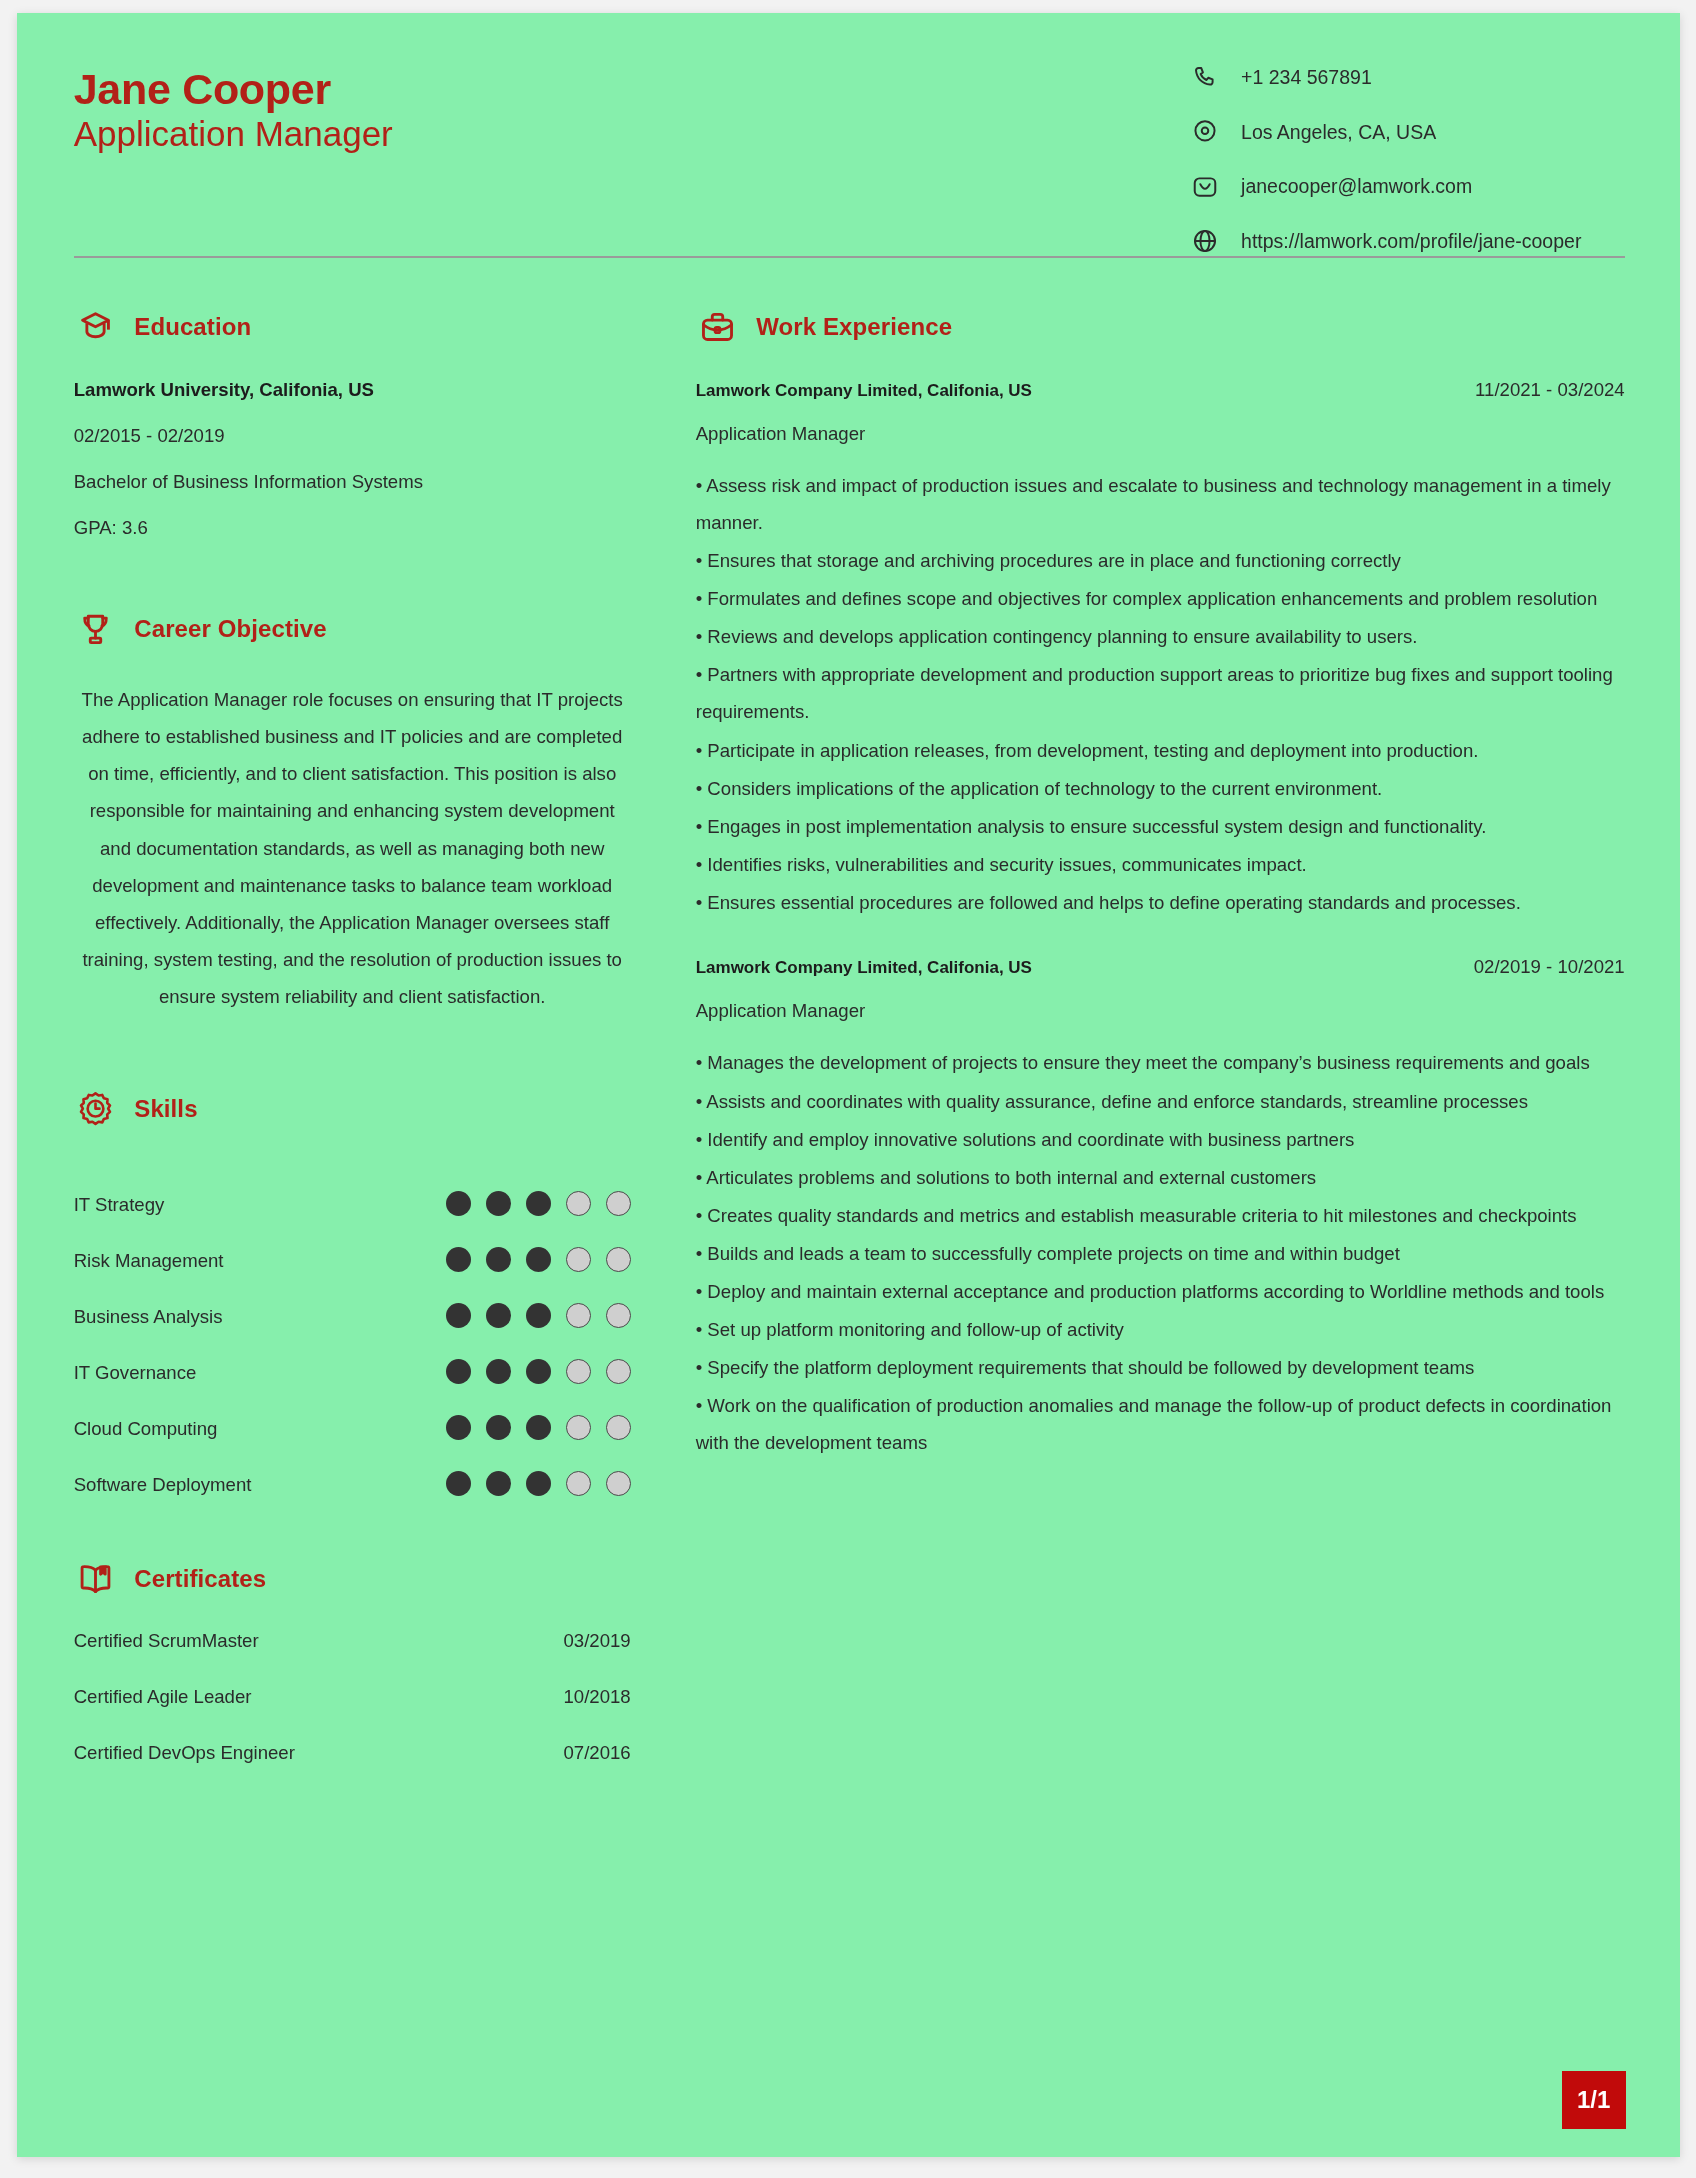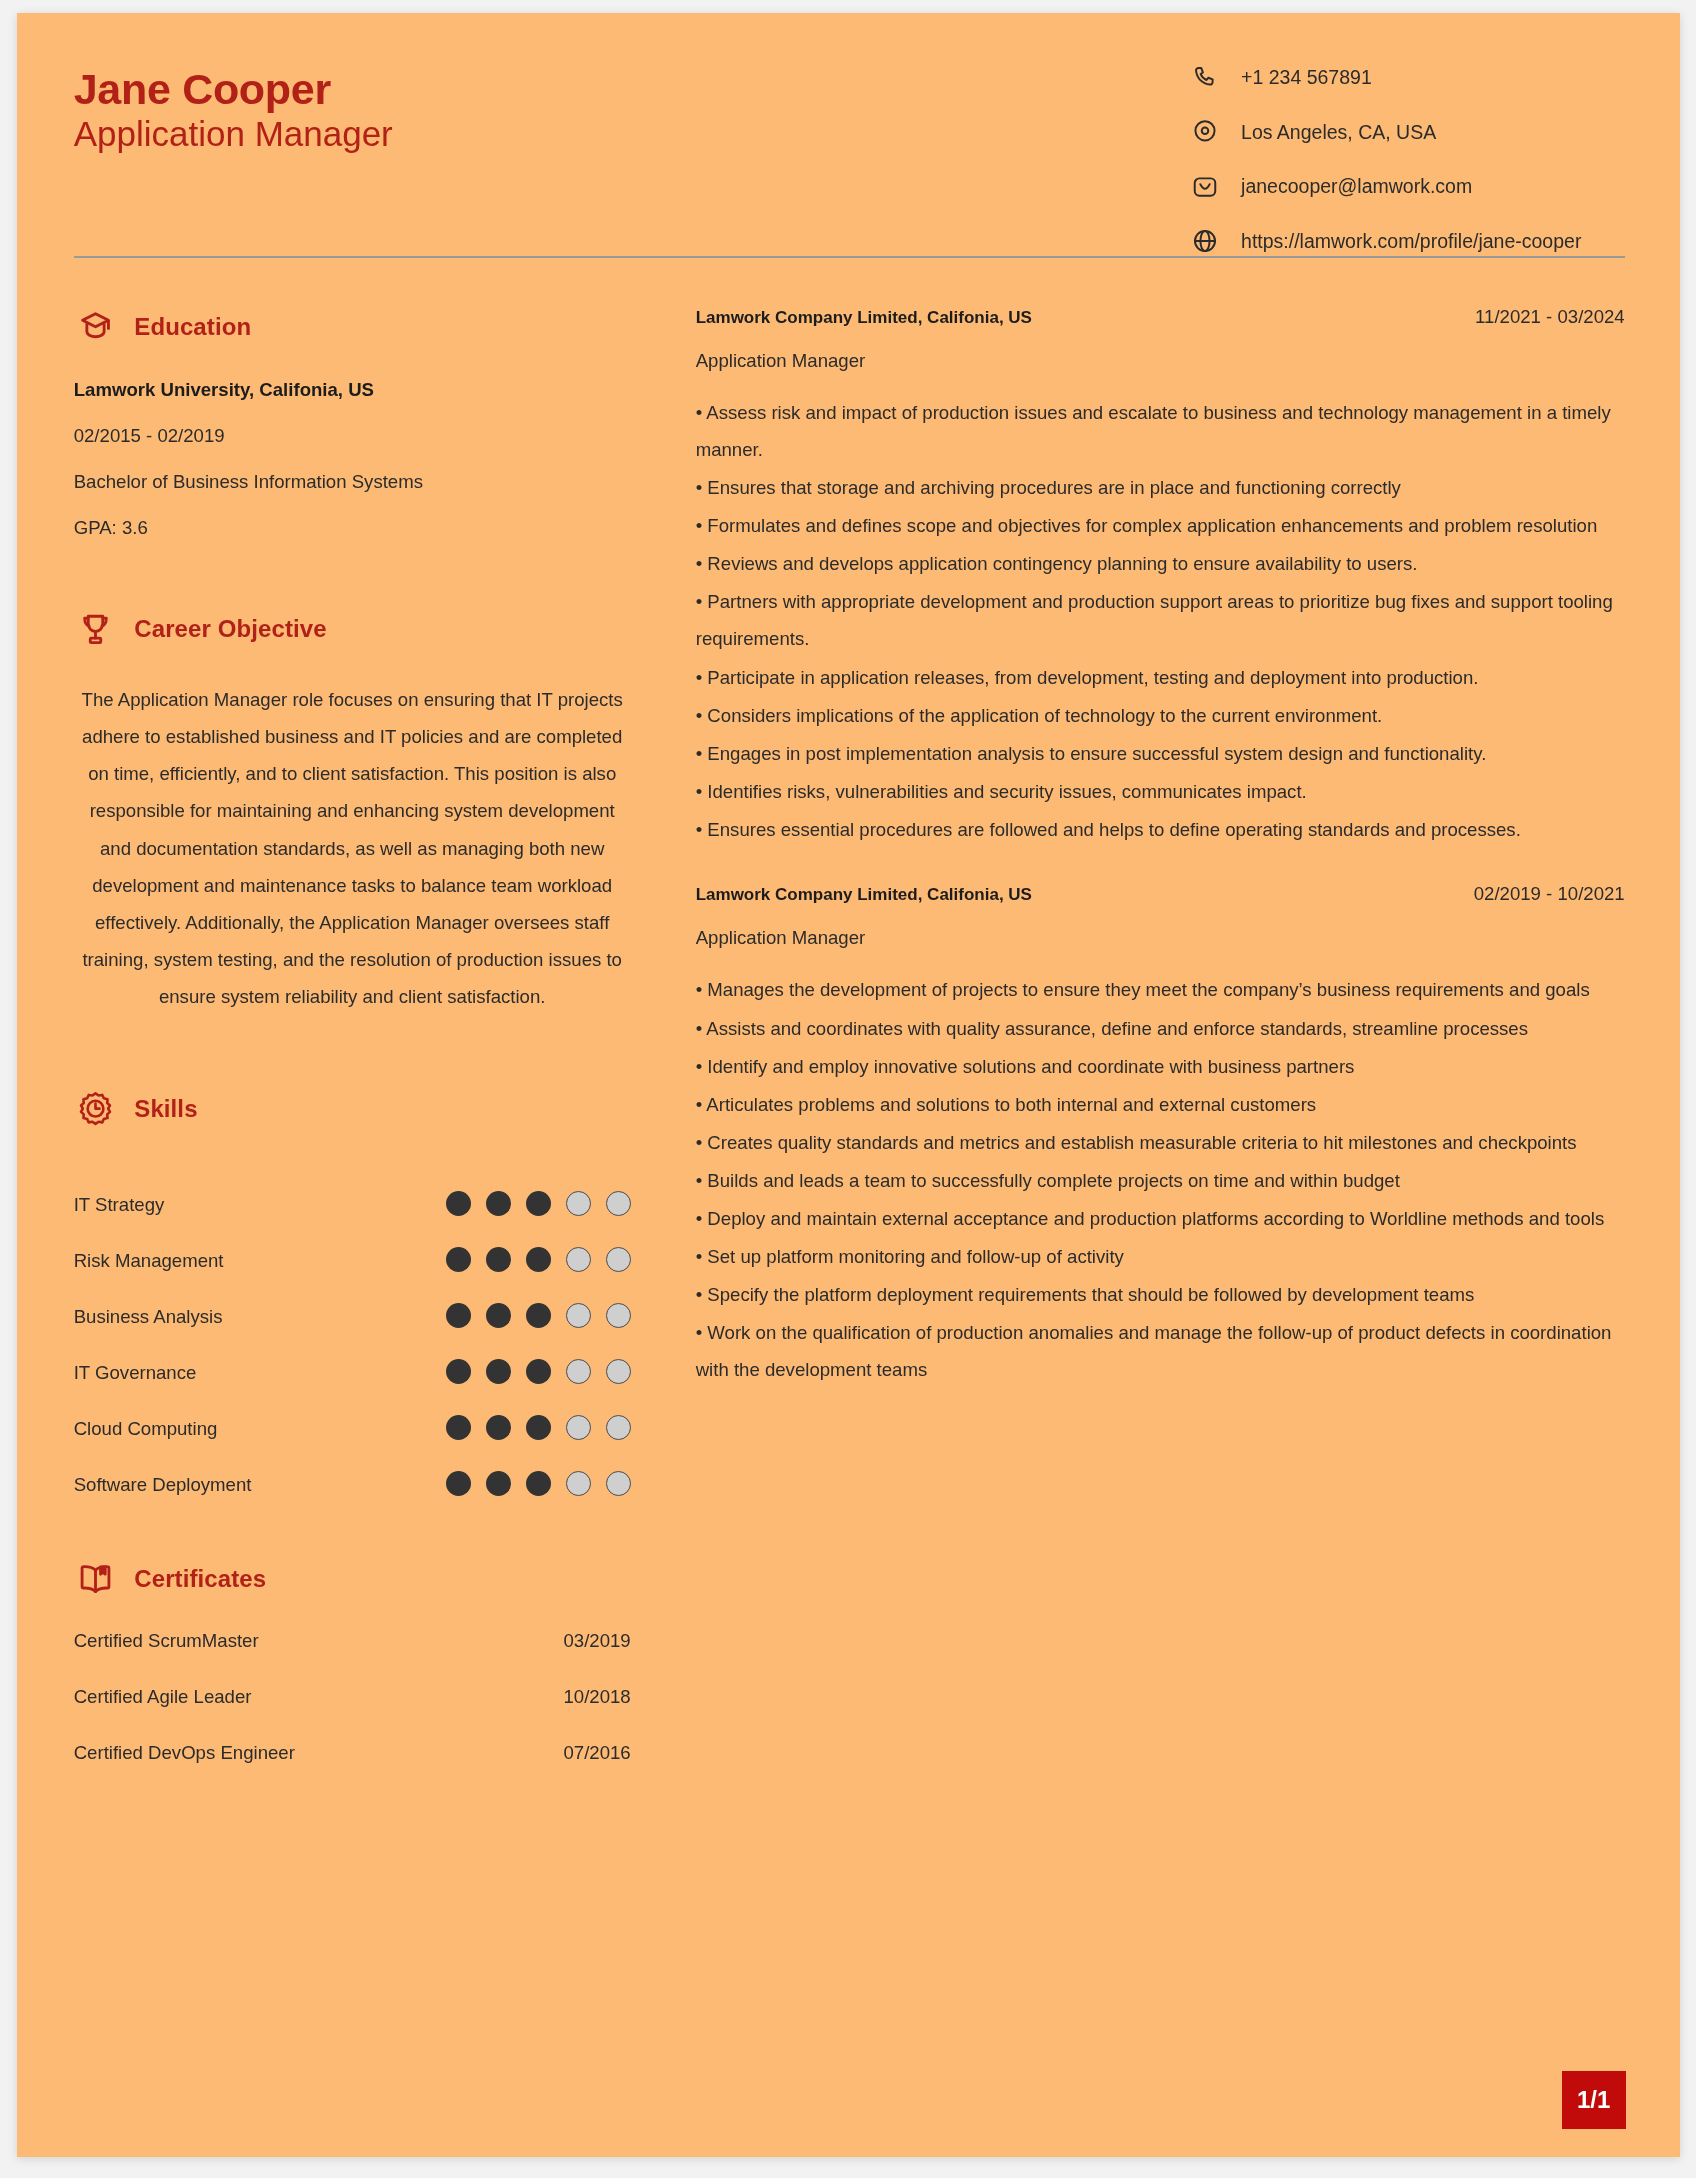--- a/index.html
+++ b/index.html
@@ -12,21 +12,21 @@
     height: 2179px;
     font-family: "Liberation Sans", sans-serif;
     -webkit-font-smoothing: antialiased;
   }
   .page {
     position: absolute;
     left: 16.7px;
     top: 13px;
     width: 1663px;
     height: 2144px;
-    background: #fdba74;
+    background: #86efac;
     box-shadow: 0 1.9px 9.3px rgba(0,0,0,0.13);
     box-sizing: border-box;
     overflow: hidden;
   }
   .inner {
     position: absolute;
     left: 57px;
     top: 35px;
     width: 1551px;
   }
@@ -425,20 +425,31 @@
               </div>
             </div>
         </div>
 
       </div>
 
       <div class="col-gap"></div>
 
       <div class="col-right">
         <div class="section">
+          <div class="section-head">
+            <span class="section-icon">
+              <svg width="37" height="37" viewBox="0 0 24 24" fill="none" stroke="#B22118" stroke-width="1.85" stroke-linecap="round" stroke-linejoin="round">
+                <rect x="2.9" y="7.2" width="18.2" height="12.6" rx="2.6"></rect>
+                <path d="M8.6 7.2 L8.6 5.1 C8.6 4.2 9.3 3.5 10.2 3.5 L13.8 3.5 C14.7 3.5 15.4 4.2 15.4 5.1 L15.4 7.2"></path>
+                <path d="M2.9 10.2 C5.8 12.6 8.9 13.6 12 13.6 C15.1 13.6 18.2 12.6 21.1 10.2"></path>
+                <rect x="10.4" y="11.9" width="3.2" height="3.4" rx="1.1"></rect>
+              </svg>
+            </span>
+            <span class="section-title">Work Experience</span>
+          </div>
           <div id="jobs-list">
               <div class="job">
                 <div class="job-head">
                   <span class="job-company">Lamwork Company Limited, Califonia, US</span>
                   <span class="job-dates">11/2021 - 03/2024</span>
                 </div>
                 <div class="job-role">Application Manager</div>
                 <div class="bullets">
                   <div class="bullet">• Assess risk and impact of production issues and escalate to business and technology management in a timely manner.</div>
                   <div class="bullet">• Ensures that storage and archiving procedures are in place and functioning correctly</div>

